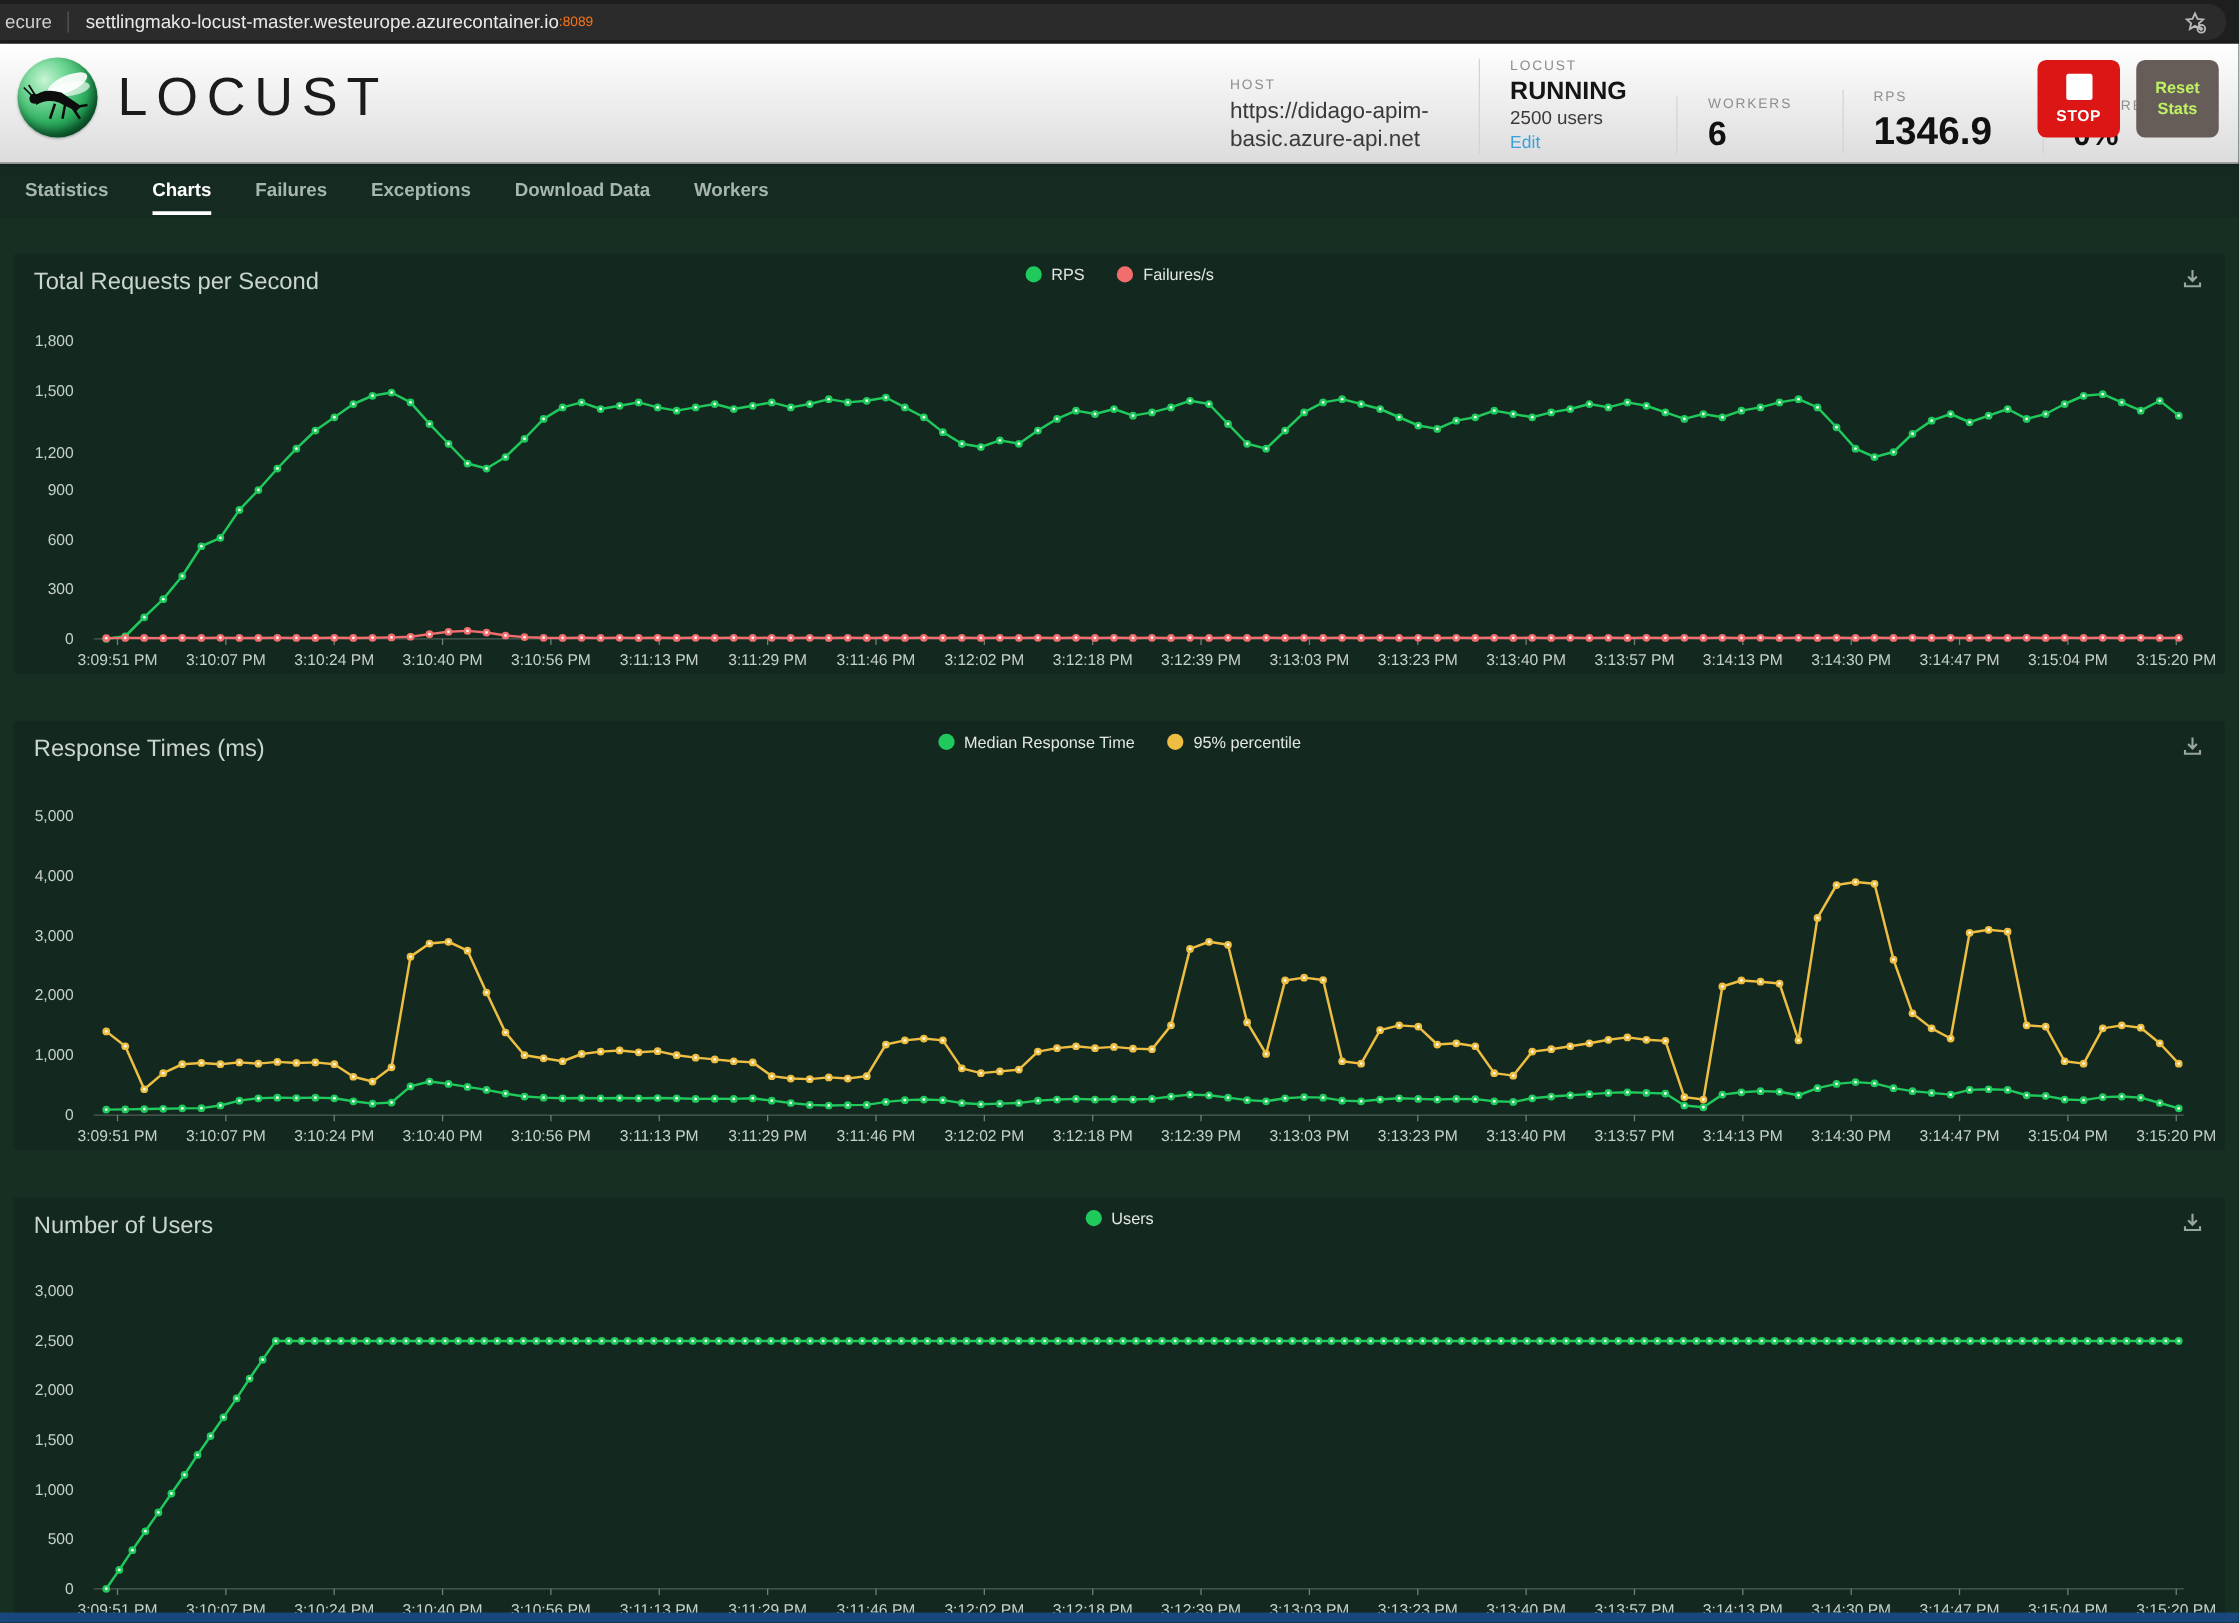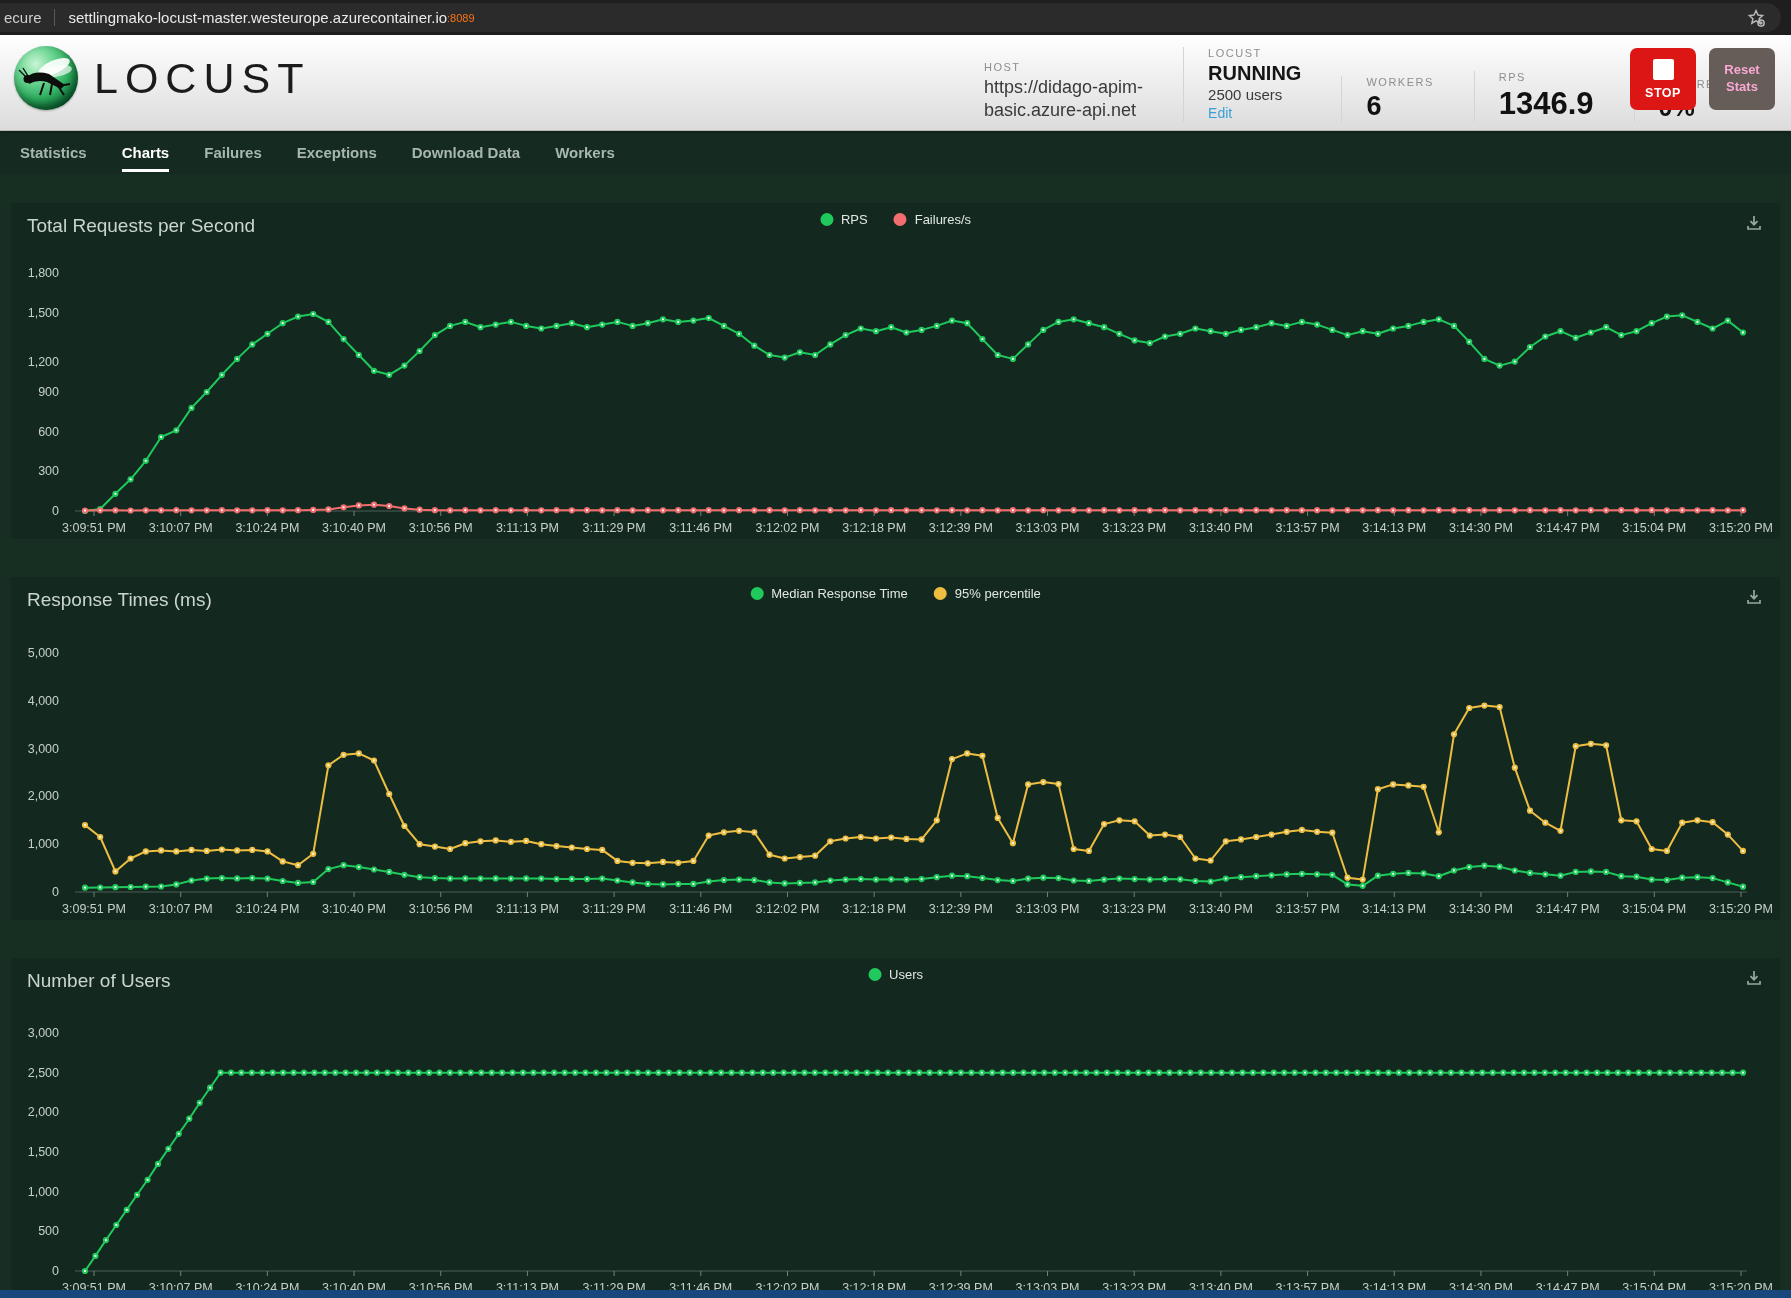--- a/index.html
+++ b/index.html
@@ -38,21 +38,21 @@
   .big-num { font-weight:bold; color:#111; }
   .num-workers { font-size:27px; margin-top:2px; }
   .num-rps { font-size:31px; }
   .num-fail { font-size:25px; margin-top:1px; }
 
   .header-buttons { position:absolute; right:16px; top:13px; display:flex; gap:13px; }
   .stop-btn { width:66px; height:62px; background:#dc1515; border:none; border-radius:7px; color:#fff;
               display:flex; flex-direction:column; align-items:center; justify-content:center; gap:6px; cursor:pointer; }
   .stop-square { width:21px; height:21px; background:#fff; border-radius:2px; }
   .stop-label { font-size:12.5px; font-weight:bold; letter-spacing:.5px; }
-  .reset-btn { width:66px; height:62px; background:#665c58; border:none; border-radius:7px; color:#f9a8d4;
+  .reset-btn { width:66px; height:62px; background:#665c58; border:none; border-radius:7px; color:#bef264;
                font-size:13px; font-weight:bold; line-height:1.3; cursor:pointer; font-family:inherit; }
 
   
   .nav-bar { height:43px; background:#152b21; display:flex; align-items:stretch; padding-left:20px; }
   .tab { position:relative; display:flex; align-items:center; margin-right:35px; font-size:15px; font-weight:bold;
          color:#a7b6ae; cursor:pointer; }
   .tab.active { color:#ffffff; }
   .tab.active::after { content:""; position:absolute; left:0; right:0; bottom:2px; height:3px; background:#fff; }
 
   

